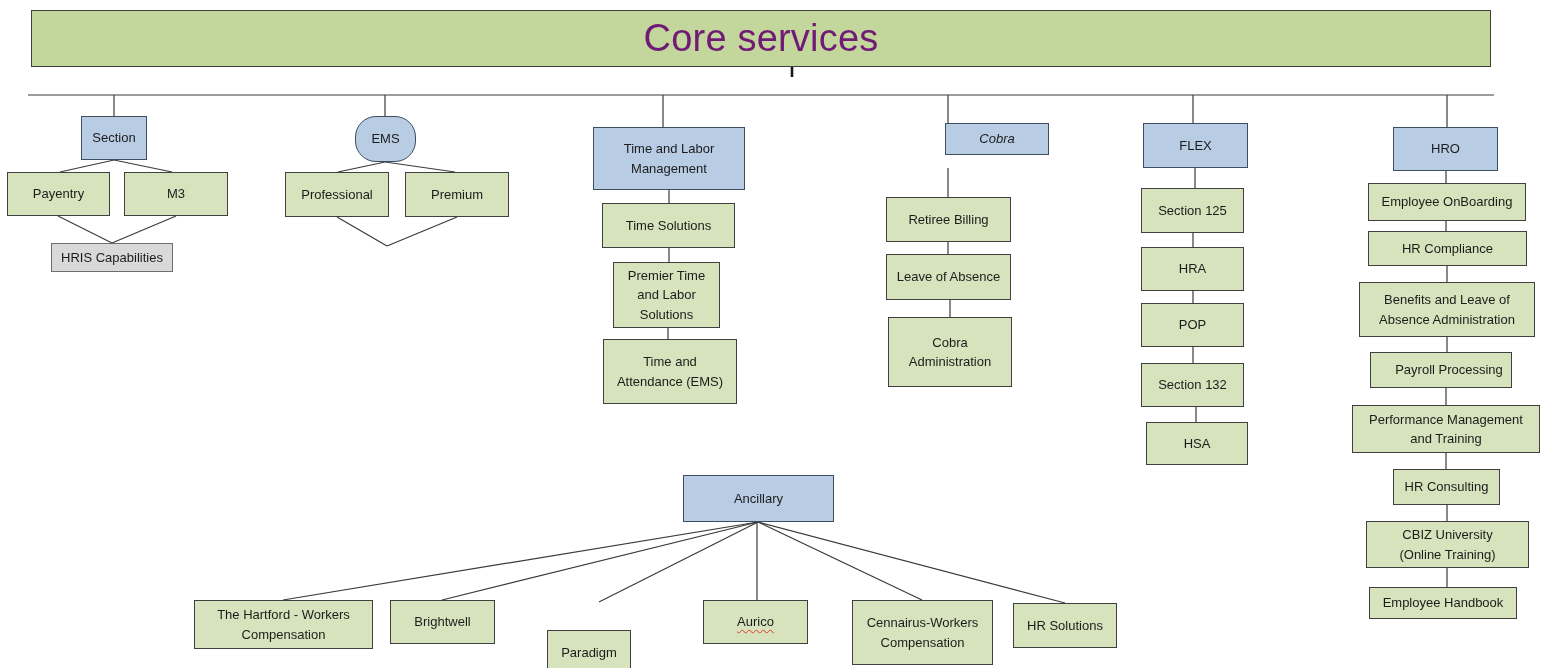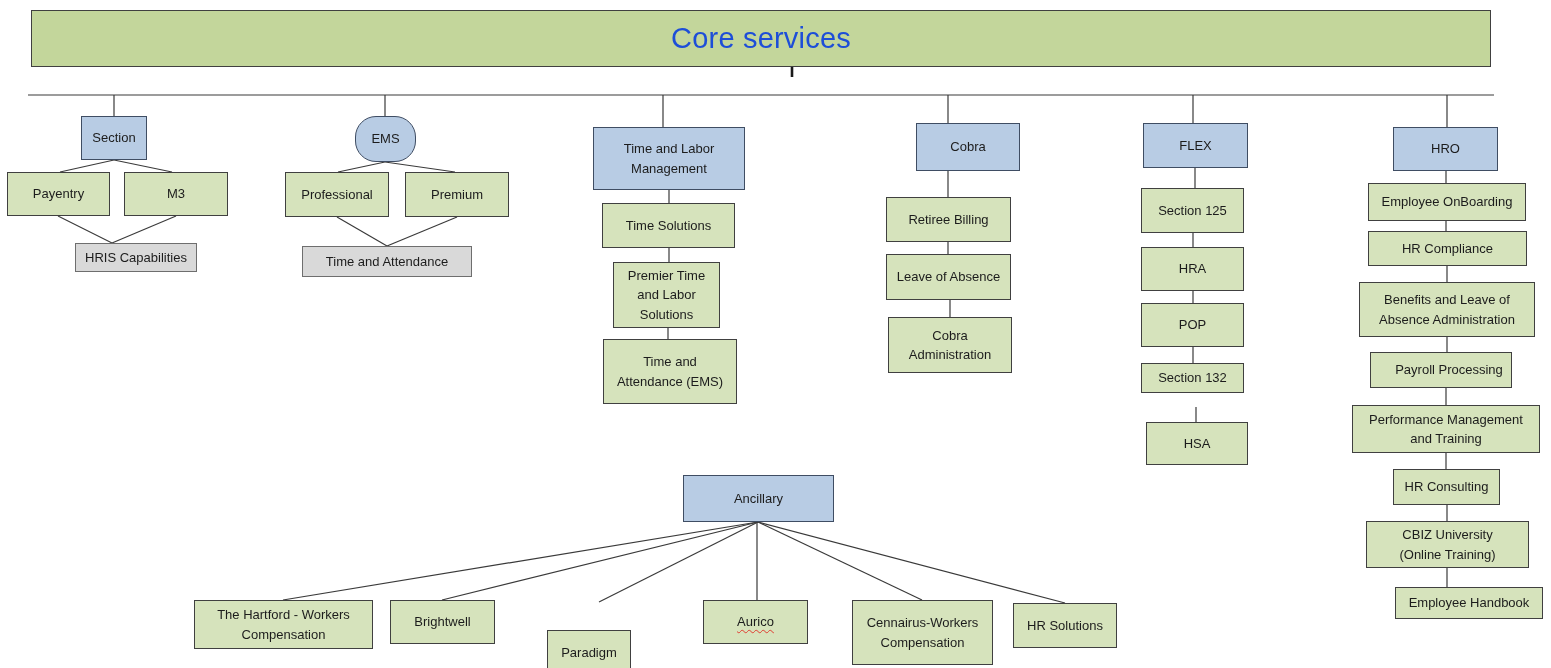--- a/index.html
+++ b/index.html
@@ -17,21 +17,21 @@
     position:absolute;z-index:1;box-sizing:border-box;
     display:flex;align-items:center;justify-content:center;
     text-align:center;
     font-size:13px;line-height:1.5;
     color:var(--text,#1c1c1c);
     border:1px solid var(--border,#404040);
     padding:2px 5px;
   }
   .banner{
     background:var(--root-fill,#c3d69b);
-    font-size:29px;letter-spacing:.2px;color:#1d4ed8;
+    font-size:38px;letter-spacing:.2px;color:#701a75;
   }
   .blue{background:var(--category-fill,#b8cce4);border-color:#3f4d63;}
   .green{background:var(--service-fill,#d6e3bc);}
   .gray{background:var(--capability-fill,#d9d9d9);border-color:#6e6e6e;}
   .narrow{padding:2px 28px;}
   .squiggle{
     text-decoration:underline wavy var(--spellcheck,#e03c31);
     text-decoration-thickness:1px;
     text-underline-offset:3px;
   }
@@ -91,53 +91,52 @@
     <line x1="757" y1="522" x2="757" y2="600"></line>
     <line x1="758" y1="522" x2="922" y2="600"></line>
     <line x1="758" y1="522" x2="1065" y2="603"></line>
   </svg>
 
   <div class="box banner" style="left:31px;top:10px;width:1460px;height:57px;">Core services</div>
 
   <div class="box blue" style="left:81px;top:116px;width:66px;height:44px;">Section</div>
   <div class="box green" style="left:7px;top:172px;width:103px;height:44px;">Payentry</div>
   <div class="box green" style="left:124px;top:172px;width:104px;height:44px;">M3</div>
-  <div class="box gray" style="left:51px;top:243px;width:122px;height:29px;margin-left:24px;">HRIS Capabilities</div>
+  <div class="box gray" style="left:51px;top:243px;width:122px;height:29px;">HRIS Capabilities</div>
 
   <div class="box blue" style="left:355px;top:116px;width:61px;height:46px;border-radius:21px;">EMS</div>
   <div class="box green" style="left:285px;top:172px;width:104px;height:45px;">Professional</div>
   <div class="box green" style="left:405px;top:172px;width:104px;height:45px;">Premium</div>
-  <div class="box gray" style="left:302px;top:246px;width:170px;height:31px;">Time and Attendance</div>
 
   <div class="box blue" style="left:593px;top:127px;width:152px;height:63px;">Time and Labor Management</div>
   <div class="box green" style="left:602px;top:203px;width:133px;height:45px;">Time Solutions</div>
   <div class="box green" style="left:613px;top:262px;width:107px;height:66px;">Premier Time and Labor Solutions</div>
   <div class="box green" style="left:603px;top:339px;width:134px;height:65px;">Time and Attendance (EMS)</div>
 
-  <div class="box blue" style="left:916px;top:123px;width:104px;height:48px;">Cobra</div>
+  <div class="box blue" style="left:945px;top:123px;width:104px;height:32px;font-style:italic;">Cobra</div>
   <div class="box green" style="left:886px;top:197px;width:125px;height:45px;">Retiree Billing</div>
   <div class="box green" style="left:886px;top:254px;width:125px;height:46px;">Leave of Absence</div>
-  <div class="box green" style="left:888px;top:317px;width:124px;height:56px;">Cobra Administration</div>
+  <div class="box green" style="left:888px;top:317px;width:124px;height:70px;">Cobra Administration</div>
 
   <div class="box blue" style="left:1143px;top:123px;width:105px;height:45px;">FLEX</div>
   <div class="box green" style="left:1141px;top:188px;width:103px;height:45px;">Section 125</div>
   <div class="box green" style="left:1141px;top:247px;width:103px;height:44px;">HRA</div>
   <div class="box green" style="left:1141px;top:303px;width:103px;height:44px;">POP</div>
-  <div class="box green" style="left:1141px;top:363px;width:103px;height:30px;">Section 132</div>
+  <div class="box green" style="left:1141px;top:363px;width:103px;height:44px;">Section 132</div>
   <div class="box green" style="left:1146px;top:422px;width:102px;height:43px;">HSA</div>
 
   <div class="box blue" style="left:1393px;top:127px;width:105px;height:44px;">HRO</div>
   <div class="box green" style="left:1368px;top:183px;width:158px;height:38px;">Employee OnBoarding</div>
   <div class="box green" style="left:1359px;top:282px;width:176px;height:55px;">Benefits and Leave of Absence Administration</div>
   <div class="box green" style="left:1368px;top:231px;width:159px;height:35px;">HR Compliance</div>
   <div class="box green" style="left:1370px;top:352px;width:142px;height:36px;padding-left:21px;">Payroll Processing</div>
   <div class="box green" style="left:1352px;top:405px;width:188px;height:48px;">Performance Management and Training</div>
   <div class="box green" style="left:1393px;top:469px;width:107px;height:36px;">HR Consulting</div>
   <div class="box green narrow" style="left:1366px;top:521px;width:163px;height:47px;">CBIZ University (Online Training)</div>
-  <div class="box green" style="left:1369px;top:587px;width:148px;height:32px;margin-left:26px;">Employee Handbook</div>
+  <div class="box green" style="left:1369px;top:587px;width:148px;height:32px;">Employee Handbook</div>
 
   <div class="box blue" style="left:683px;top:475px;width:151px;height:47px;">Ancillary</div>
   <div class="box green" style="left:194px;top:600px;width:179px;height:49px;">The Hartford - Workers Compensation</div>
   <div class="box green" style="left:390px;top:600px;width:105px;height:44px;">Brightwell</div>
   <div class="box green" style="left:547px;top:630px;width:84px;height:45px;">Paradigm</div>
   <div class="box green squiggle" style="left:703px;top:600px;width:105px;height:44px;">Aurico</div>
   <div class="box green" style="left:852px;top:600px;width:141px;height:65px;">Cennairus-Workers Compensation</div>
   <div class="box green" style="left:1013px;top:603px;width:104px;height:45px;">HR Solutions</div>
 
 </div>

